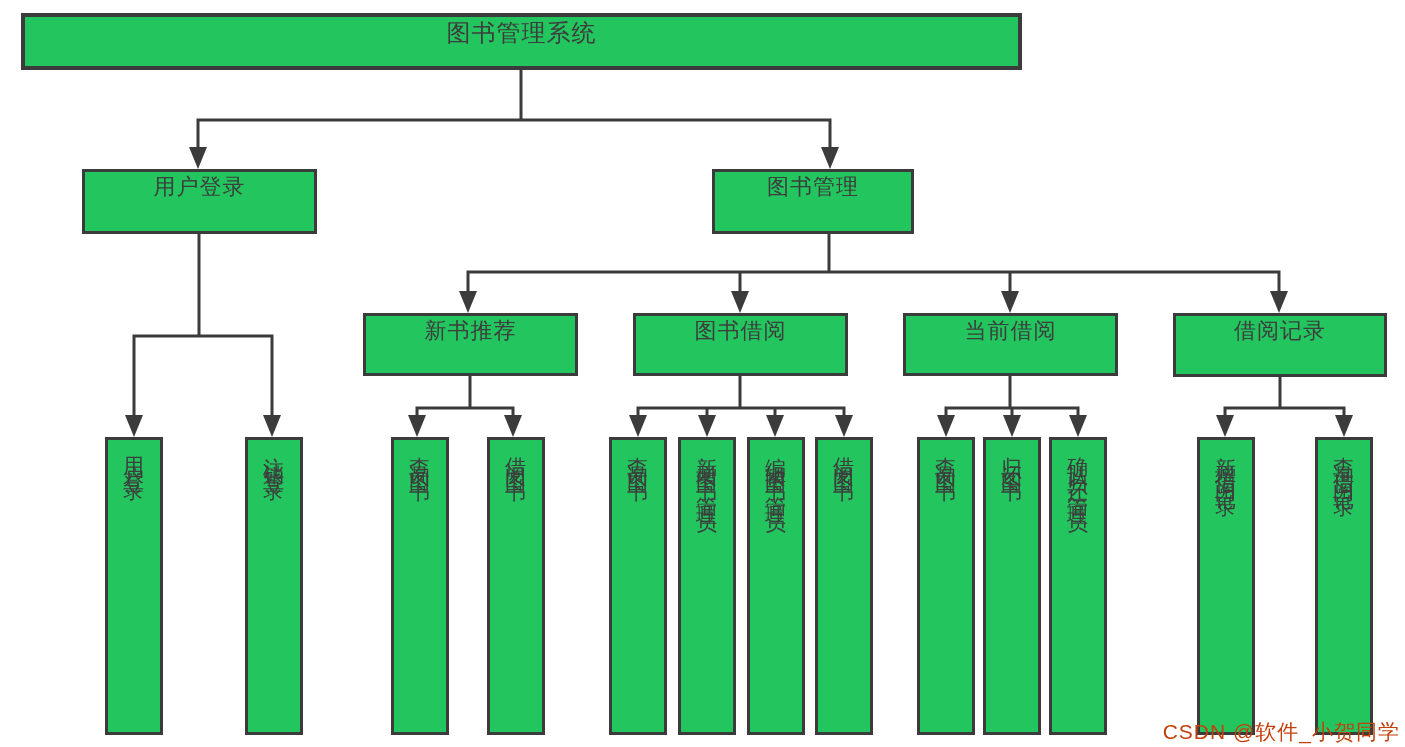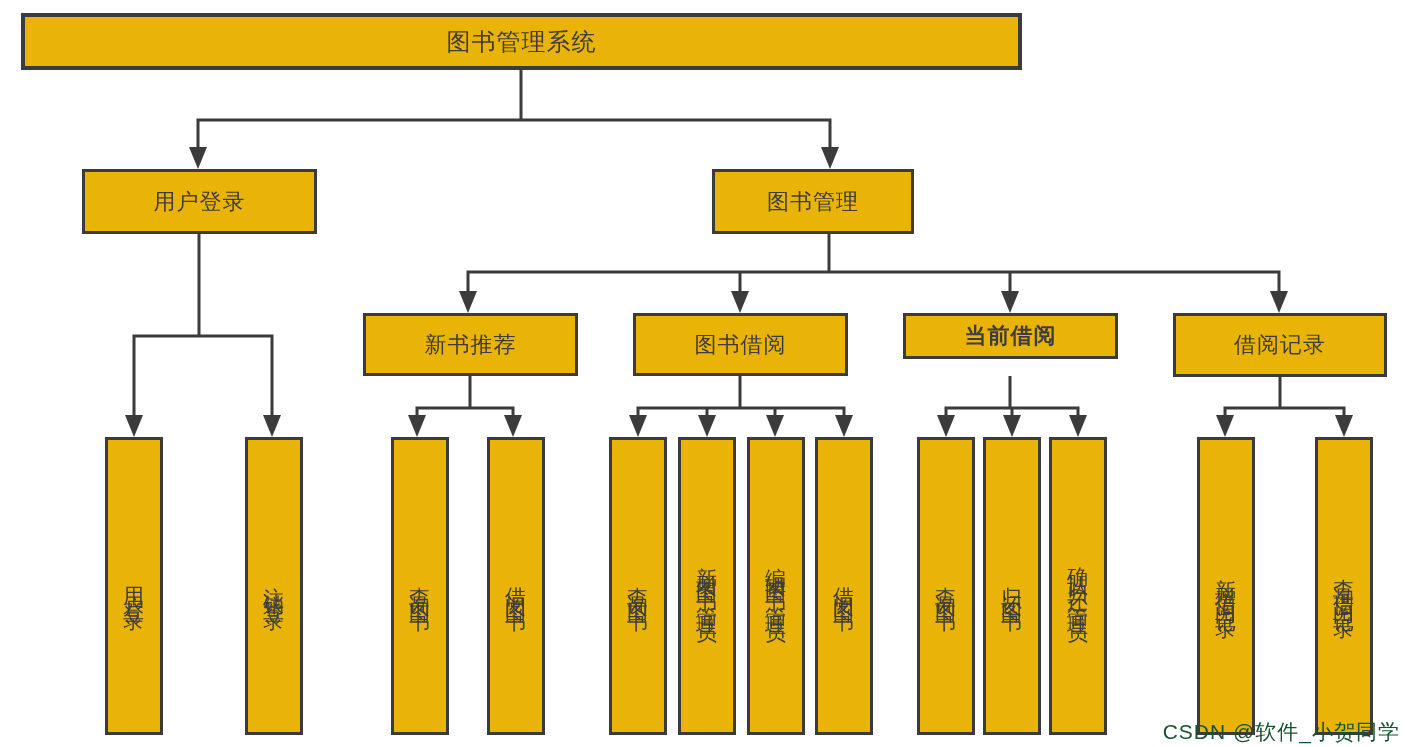--- a/index.html
+++ b/index.html
@@ -16,24 +16,24 @@
     overflow: hidden;
   }
   #connectors {
     position: absolute;
     left: 0; top: 0;
     z-index: 1;
   }
   .node {
     position: absolute;
     box-sizing: border-box;
-    background: #eab308;
+    background: #22c55e;
     border: 3px solid #3b3b3b;
     display: flex;
-    align-items: center;
+    align-items: flex-start;
     justify-content: center;
     color: #3d3d3d;
     z-index: 2;
   }
   .root-node {
     border-width: 4px;
     font-size: 24px;
     letter-spacing: 1px;
   }
   .h-node {
@@ -48,21 +48,21 @@
     text-orientation: mixed;
     letter-spacing: 8px;
     line-height: 1;
     white-space: nowrap;
   }
   .watermark {
     position: absolute;
     right: 5px;
     bottom: 1px;
     font-size: 21px;
-    color: #14532d;
+    color: #c2410c;
     letter-spacing: 1px;
     z-index: 3;
   }
 </style>
 </head>
 <body>
 
 <div id="stage">
 
   <svg id="connectors" width="1405" height="747" viewBox="0 0 1405 747">
@@ -128,21 +128,21 @@
   <div class="node h-node" style="left:712px; top:169px; width:202px; height:65px;">
     <span>图书管理</span>
   </div>
 
   <div class="node h-node" style="left:633px; top:313px; width:215px; height:63px;">
     <span>图书借阅</span>
   </div>
   <div class="node h-node" style="left:363px; top:313px; width:215px; height:63px;">
     <span>新书推荐</span>
   </div>
-  <div class="node h-node" style="left:903px; top:313px; width:215px; height:46px;font-weight:bold;">
+  <div class="node h-node" style="left:903px; top:313px; width:215px; height:63px;">
     <span>当前借阅</span>
   </div>
   <div class="node h-node" style="left:1173px; top:313px; width:214px; height:64px;">
     <span>借阅记录</span>
   </div>
 
   <div class="node v-node" style="left:105px; top:437px; width:58px; height:298px;">
     <span class="vtext">用户登录</span>
   </div>
   <div class="node v-node" style="left:245px; top:437px; width:58px; height:298px;">

